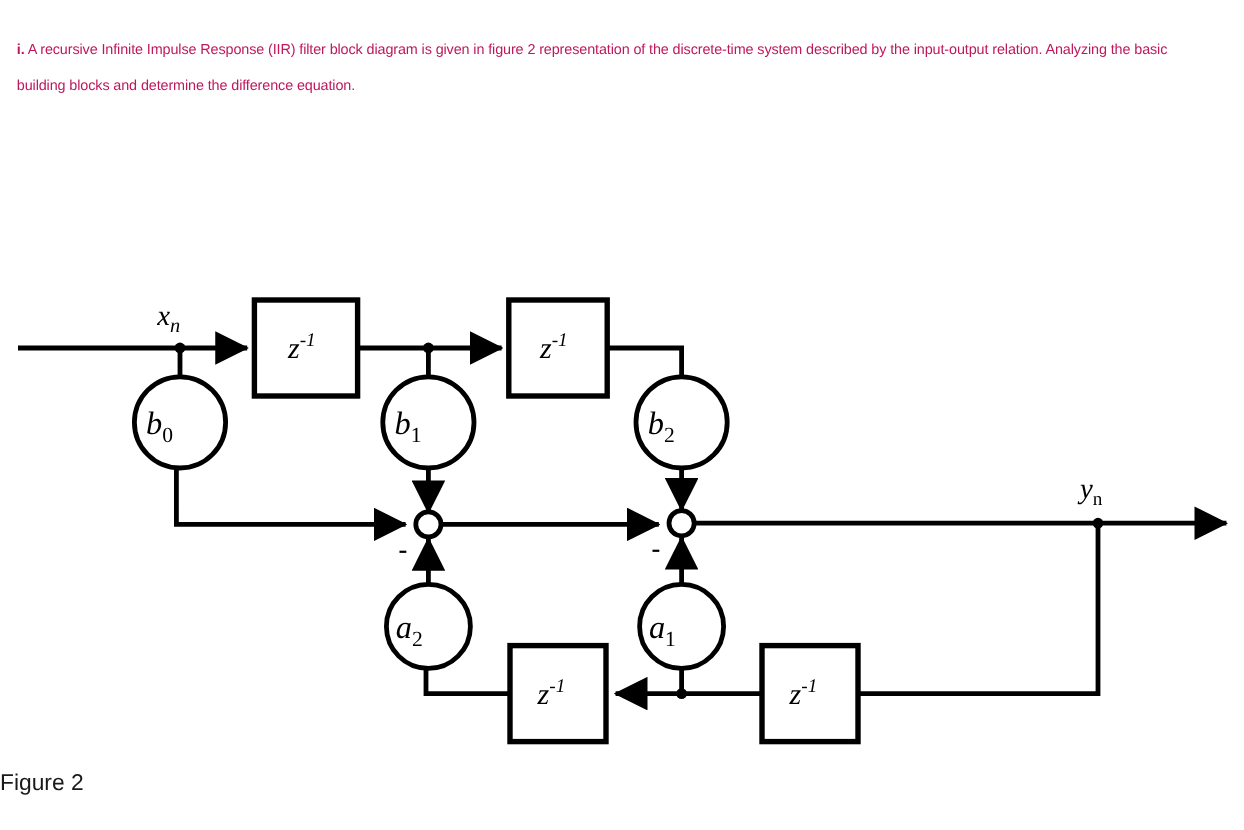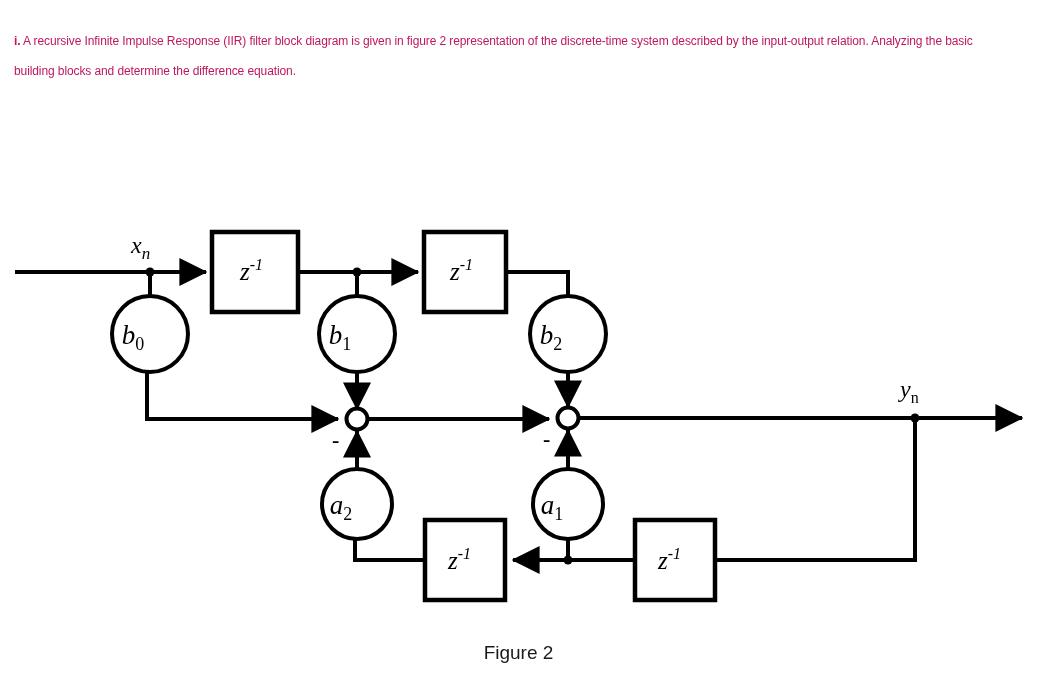--- a/index.html
+++ b/index.html
@@ -28,21 +28,21 @@
     color: #be185d;
     letter-spacing: -0.1px;
     white-space: pre-wrap;
   }
   .q-lead {
     font-weight: bold;
   }
   #figure-area {
     position: absolute;
     left: 0;
-    top: 207px;
+    top: 225px;
     width: 844px;
     height: 420px;
   }
   #figure-svg {
     display: block;
   }
   .blk-label {
     font-family: "Liberation Serif", serif;
     font-style: italic;
     font-size: 25px;
@@ -80,21 +80,20 @@
   .minus-sign {
     font-family: "Liberation Serif", serif;
     font-size: 22px;
     font-weight: bold;
   }
   #figure-caption {
     position: absolute;
     left: 0;
     top: 642px;
     width: 1037px;
-    text-align: center;
     font-size: 19px;
     color: #1a1a1a;
   }
 </style>
 </head>
 <body>
 
 <div id="question-block">
   <p class="q-line"><span class="q-lead">i.</span><span> A recursive Infinite Impulse Response (IIR) filter block diagram is given in figure 2 representation of the discrete-time system described by the input-output relation. Analyzing the basic building blocks and determine the difference equation.</span></p>
 </div>

